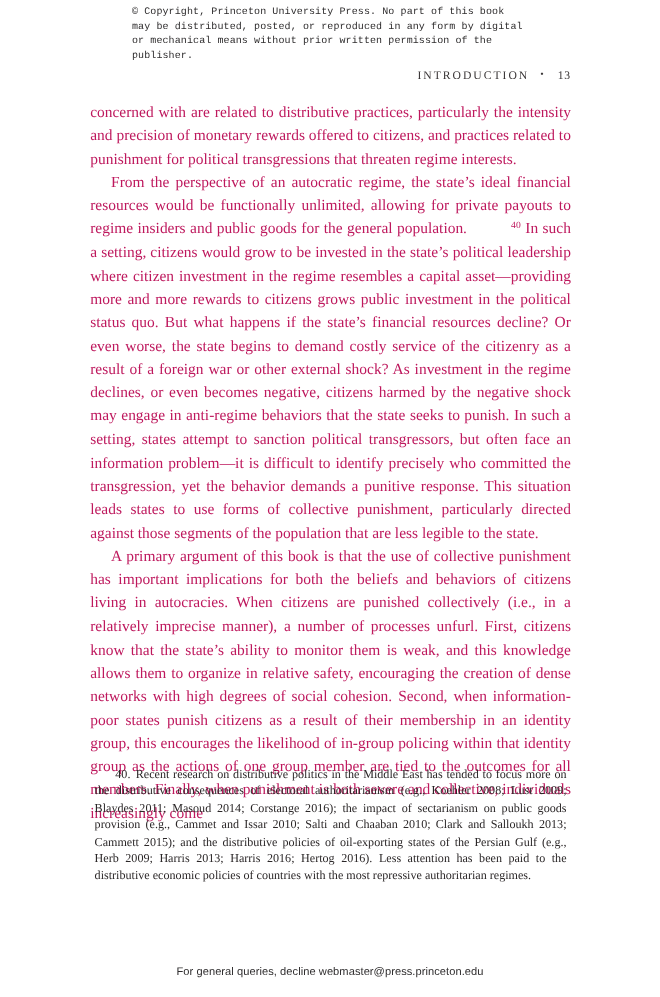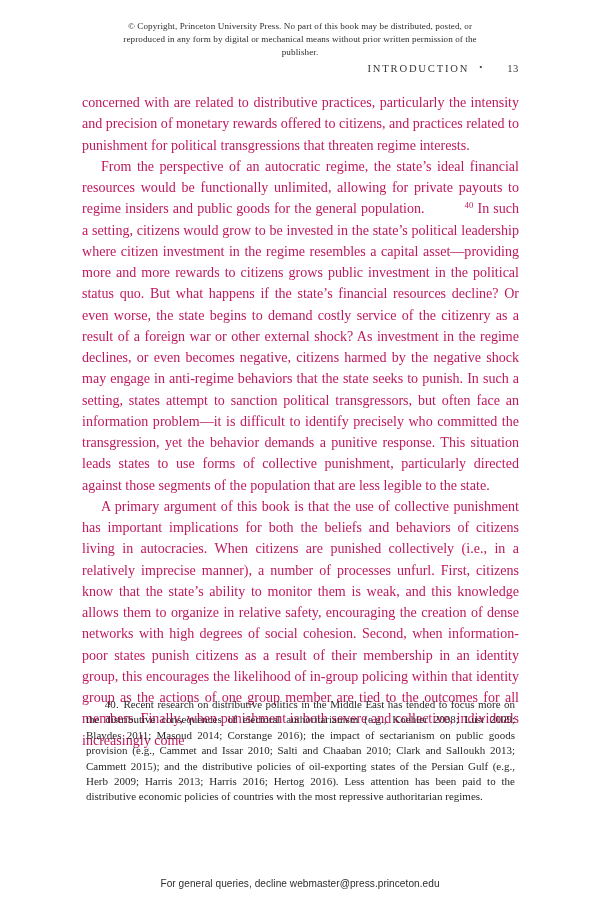--- a/index.html
+++ b/index.html
@@ -21,25 +21,24 @@
   .page {
     position: relative;
     width: 600px;
     height: 906px;
     box-sizing: border-box;
   }
 
   
   .copyright {
     position: absolute;
-    top: 20px;
+    top: 4px;
     left: 120px;
     width: 360px;
-    text-align: center;
-    font-family: Liberation Serif, serif;
+    font-family: Liberation Mono, monospace;
     font-size: 9.1px;
     line-height: 13.2px;
     color: #2e2c2d;
     letter-spacing: 0.01em;
   }
 
   
   .running-head {
     position: absolute;
     top: 62px;
@@ -54,21 +53,20 @@
   .running-head .rh-title { }
   .running-head .rh-sep {
     display: inline-block;
     padding: 0 7px 0 10px;
     font-size: 9px;
     vertical-align: 1.5px;
   }
   .running-head .rh-folio {
     letter-spacing: 0.06em;
     padding-left: 4px;
-    margin-left: 12px;
   }
 
   
   .body-block {
     position: absolute;
     top: 92px;
     left: 82px;
     width: 437px;
   }
   .body-block p {

